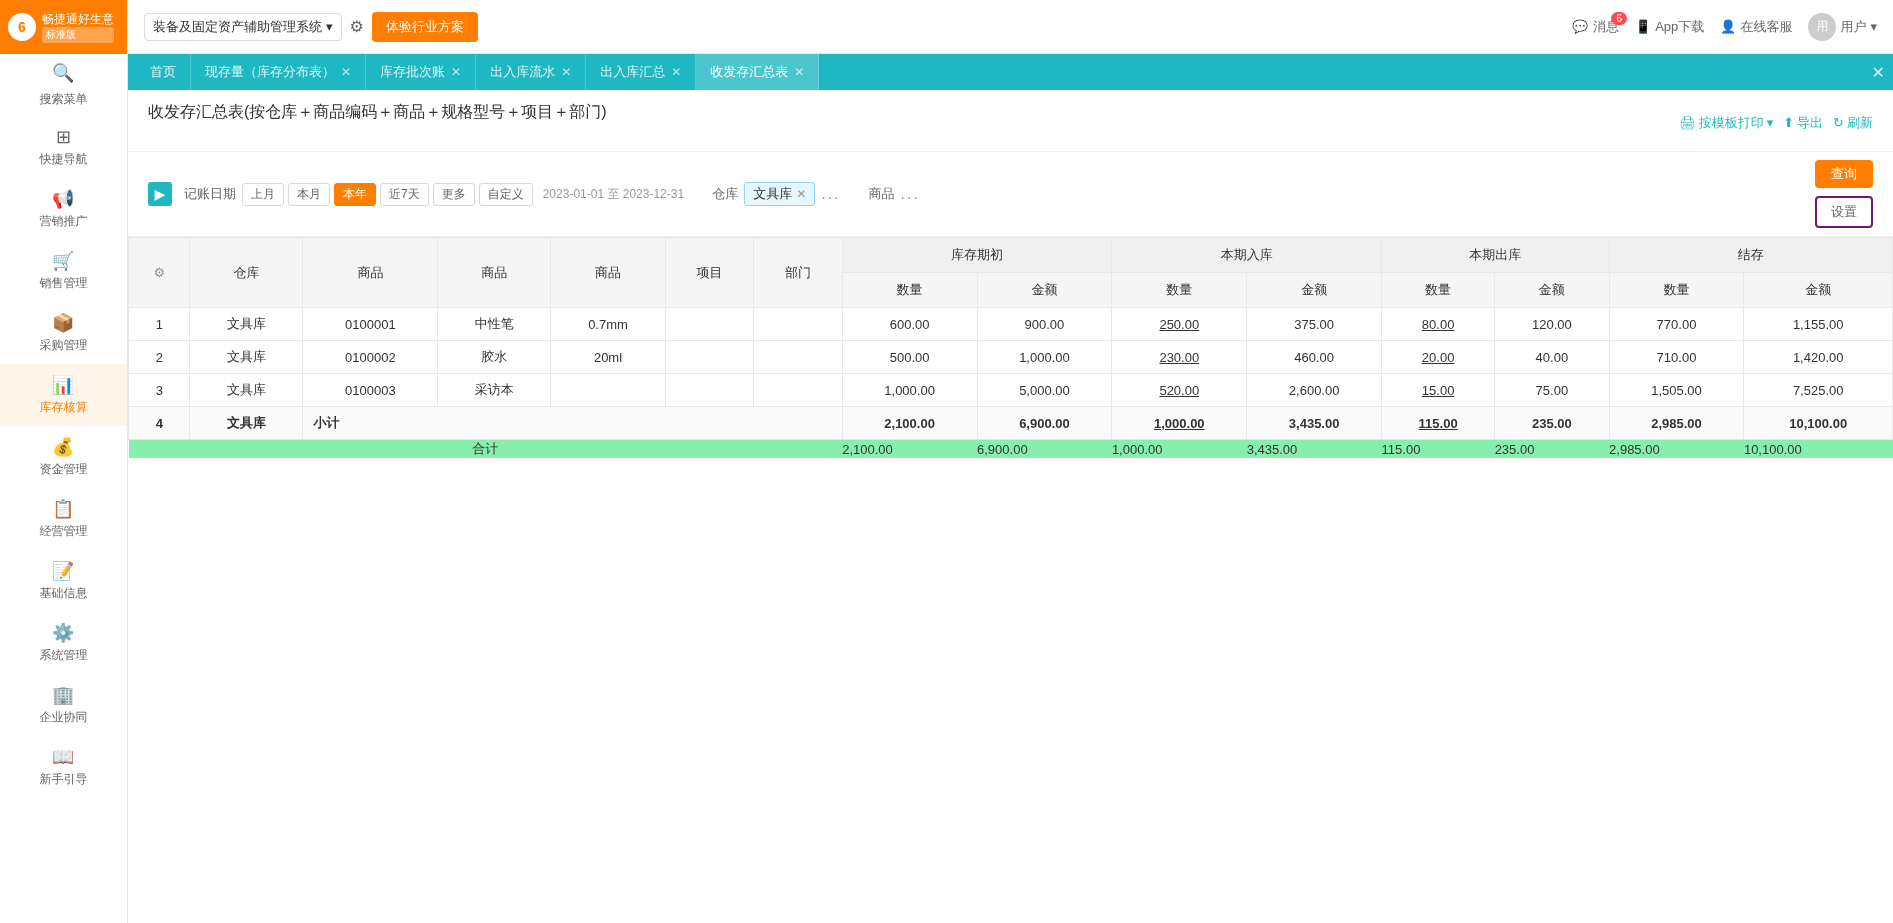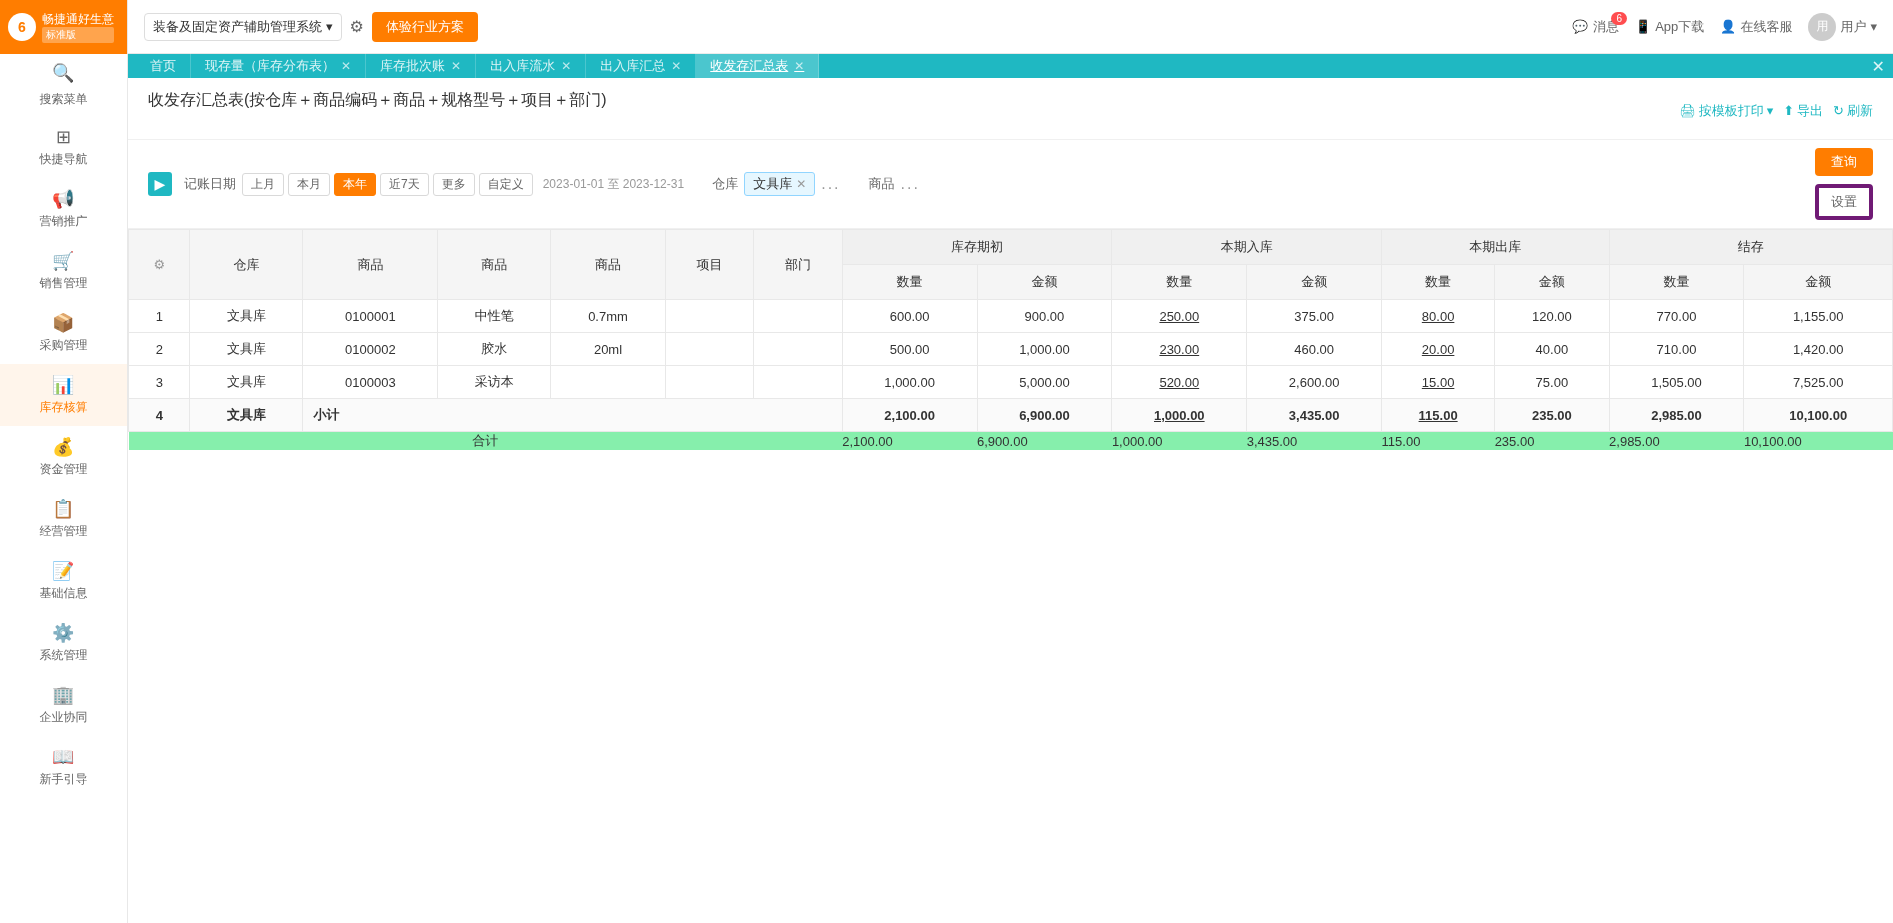--- a/index.html
+++ b/index.html
@@ -25,23 +25,23 @@
     .topbar-left { display: flex; align-items: center; gap: 8px; }
     .topbar-select { border: 1px solid #ddd; border-radius: 4px; padding: 4px 8px; font-size: 13px; color: #333; background: #fff; cursor: pointer; display: flex; align-items: center; gap: 4px; text-align: center; }
     .topbar-gear { color: #666; cursor: pointer; font-size: 16px; }
     .topbar-trial-btn { background: #ff7d00; color: #fff; border: none; border-radius: 4px; padding: 6px 14px; font-size: 13px; cursor: pointer; font-family: Liberation Serif, serif; }
     .topbar-right { display: flex; align-items: center; gap: 16px; color: #666; font-size: 13px; }
     .topbar-right-item { display: flex; align-items: center; gap: 4px; cursor: pointer; position: relative; }
     .badge { background: #ff4d4f; color: #fff; border-radius: 10px; padding: 1px 5px; font-size: 10px; position: absolute; top: -6px; right: -8px; }
     .user-avatar { width: 28px; height: 28px; background: #ccc; border-radius: 50%; display: flex; align-items: center; justify-content: center; font-size: 12px; color: #fff; }
 
     
-    .tabbar { background: #1fb8c2; display: flex; align-items: center; padding: 0 8px; height: 24px; flex-shrink: 0; }
+    .tabbar { background: #1fb8c2; display: flex; align-items: center; padding: 0 8px; height: 36px; flex-shrink: 0; }
     .tab { display: flex; align-items: center; gap: 6px; padding: 0 14px; height: 40px; color: rgba(255,255,255,0.85); cursor: pointer; font-size: 13px; white-space: nowrap; border-right: 1px solid rgba(255,255,255,0.2); }
-    .tab.active { background: rgba(255,255,255,0.2); color: #fff; font-weight: 500; text-decoration: underline; }
+    .tab.active { background: rgba(255,255,255,0.2); color: #fff; font-weight: 500; }
     .tab-close { font-size: 12px; color: rgba(255,255,255,0.7); cursor: pointer; }
     .tabbar-close-all { margin-left: auto; color: rgba(255,255,255,0.85); cursor: pointer; font-size: 16px; }
 
     
     .page-content { flex: 1; background: #fff; overflow-y: auto; padding: 0; }
     .page-title { font-size: 16px; font-weight: 500; color: #333; margin-bottom: 20px; }
 
     
     .filter-bar { background: #fff; padding: 8px 20px; border-bottom: 1px solid #f0f0f0; display: flex; align-items: center; gap: 12px; flex-wrap: wrap; }
     .filter-toggle { width: 24px; height: 24px; background: #1fb8c2; color: #fff; border-radius: 3px; display: flex; align-items: center; justify-content: center; cursor: pointer; font-size: 14px; }
@@ -50,21 +50,21 @@
     .filter-date-btns { display: flex; align-items: center; gap: 4px; }
     .date-btn { padding: 2px 8px; border: 1px solid #d9d9d9; border-radius: 3px; background: #fff; color: #666; cursor: pointer; font-size: 12px; }
     .date-btn.active { background: #ff7d00; color: #fff; border-color: #ff7d00; }
     .date-range { font-size: 12px; color: #999; margin-left: 4px; }
     .filter-warehouse { display: flex; align-items: center; gap: 6px; margin-left: 16px; }
     .filter-tag { display: flex; align-items: center; gap: 4px; background: #e6f7ff; border: 1px solid #91d5ff; border-radius: 3px; padding: 2px 8px; font-size: 13px; color: #333; }
     .filter-tag-close { color: #999; cursor: pointer; font-size: 12px; }
     .filter-ellipsis { color: #999; cursor: pointer; font-size: 16px; letter-spacing: 2px; }
     .filter-goods { display: flex; align-items: center; gap: 6px; margin-left: 16px; }
     .action-btn-query { background: #ff7d00; color: #fff; border: none; border-radius: 4px; padding: 5px 16px; font-size: 13px; cursor: pointer; }
-    .action-btn-setting { background: #fff; color: #666; border: 4px solid #701a75; border-radius: 4px; padding: 5px 12px; font-size: 13px; cursor: pointer; margin-top: 4px; }
+    .action-btn-setting { background: #fff; color: #666; border: 2px solid #701a75; border-radius: 4px; padding: 5px 12px; font-size: 13px; cursor: pointer; margin-top: 4px; }
     .action-buttons { display: flex; flex-direction: column; gap: 4px; margin-left: auto; }
 
     
     .expand-more { text-align: center; padding: 6px; color: #1fb8c2; cursor: pointer; font-size: 12px; border-bottom: 1px solid #f0f0f0; }
     .action-link { color: #1fb8c2; cursor: pointer; font-size: 13px; display: flex; align-items: center; gap: 3px; }
 
     
     .table-container { padding: 0 0; overflow-x: auto; }
     table { width: 100%; border-collapse: collapse; font-size: 13px; }
     thead tr { background: #f5f5f5; }

